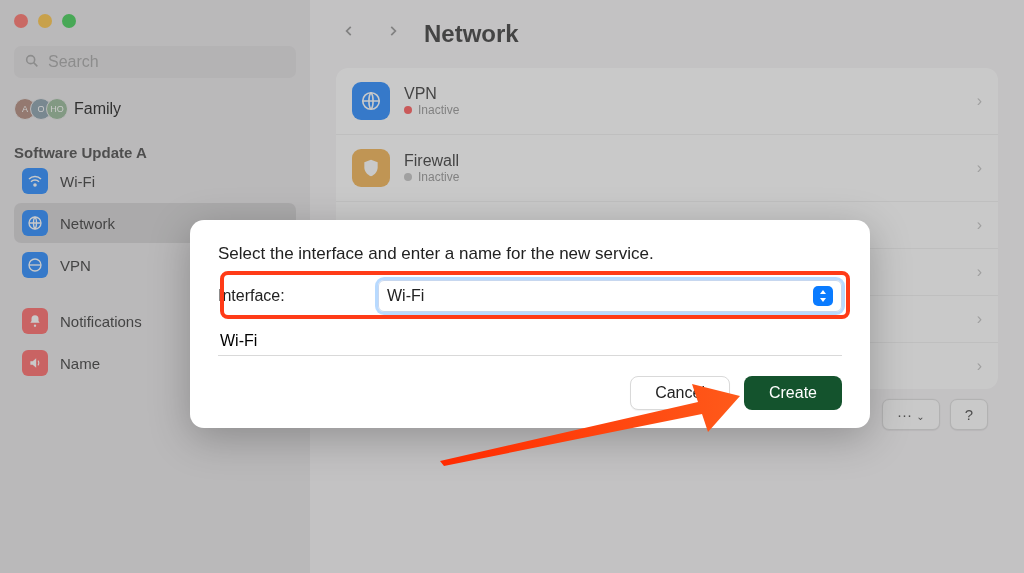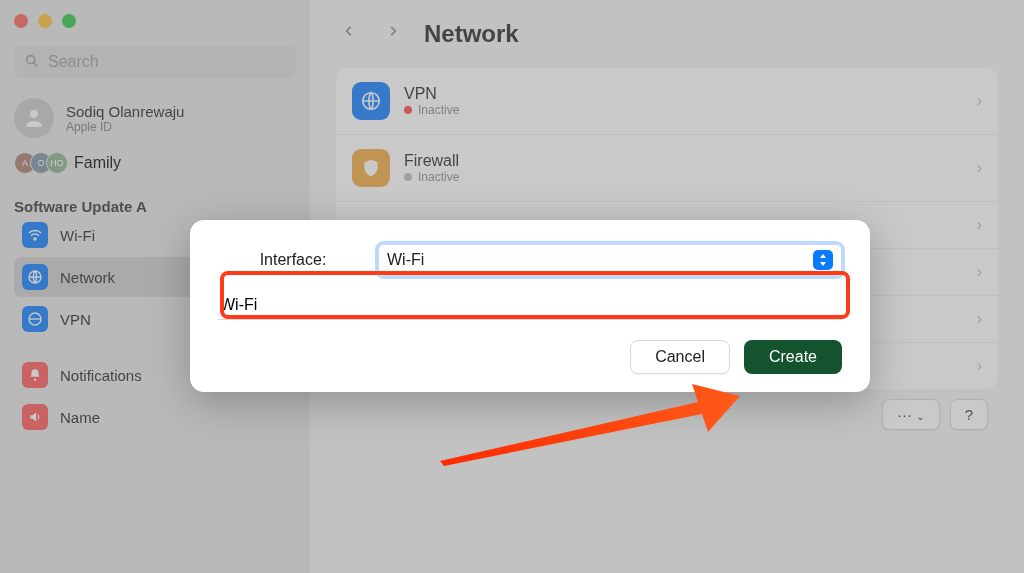--- a/index.html
+++ b/index.html
@@ -86,21 +86,21 @@
       position:absolute; inset:0; background:rgba(120,120,120,0.4);
     }
     .dialog {
       position:absolute; left:190px; top:220px; width:680px;
       background:#fff; border-radius:14px; padding: 24px 28px 18px;
       box-shadow: 0 10px 40px rgba(0,0,0,0.25);
       color:#222;
     }
     .dlg-text{font-size:17px; margin-bottom:16px;}
     .dlg-row{display:flex; align-items:center; margin-bottom:14px;}
-    .dlg-label{width:160px; text-align:center; font-size:16px; padding-right:10px;}
+    .dlg-label{width:160px; text-align:left; font-size:16px; padding-right:10px;}
     .dlg-select{
       flex:1; height:32px; padding: 4px 8px;
       border: 1px solid #c7d7ef; border-radius:6px;
       box-shadow: 0 0 0 3px rgba(0,122,255,0.28);
       display:flex; align-items:center; justify-content:space-between;
       font-size:16px;
     }
     .select-caret{
       width:20px; height:20px; border-radius:5px; background:#0a7bff;
       display:flex; align-items:center; justify-content:center; color:#fff;
@@ -139,32 +139,20 @@
       <div class="tl close"></div>
       <div class="tl min"></div>
       <div class="tl max"></div>
     </div>
     <div class="search-box">
       <svg width="16" height="16" viewBox="0 0 24 24" fill="none" stroke="#9a9a9a" stroke-width="2.4">
           <circle cx="10" cy="10" r="6"></circle>
           <line x1="20" y1="20" x2="14.5" y2="14.5"></line>
         </svg>
       <span>Search</span>
-    </div>
-    <div class="user-row">
-      <div class="avatar">
-        <svg width="24" height="24" viewBox="0 0 24 24" fill="#fff">
-            <circle cx="12" cy="8" r="4"></circle>
-            <path d="M4 21c0-4 4-6 8-6s8 2 8 6"></path>
-          </svg>
-      </div>
-      <div>
-        <div class="user-name">Sodiq Olanrewaju</div>
-        <div class="user-sub">Apple ID</div>
-      </div>
     </div>
     <div class="family-row">
       <div class="fam-avs">
         <div class="fam-av fa1">A</div>
         <div class="fam-av fa2">O</div>
         <div class="fam-av fa3">HO</div>
       </div>
       <span>Family</span>
     </div>
     <div class="section-label">Software Update A</div>
@@ -282,20 +270,21 @@
         <div class="pill-btn"><span>···</span> <span style="font-size:10px">⌄</span></div>
         <div class="pill-btn"><span>?</span></div>
       </div>
     </div>
   </div>
 </div>
 
 <div class="dim-overlay"></div>
 
 <div class="dialog">
+  <div class="dlg-text">Select the interface and enter a name for the new service.</div>
   <div class="dlg-row">
     <div class="dlg-label">Interface:</div>
     <div class="dlg-select">
       <span>Wi-Fi</span>
       <span class="select-caret">
         <svg width="10" height="12" viewBox="0 0 10 12" fill="#fff">
             <path d="M5 0l3 4H2zM5 12l3-4H2z"></path>
           </svg>
       </span>
     </div>

